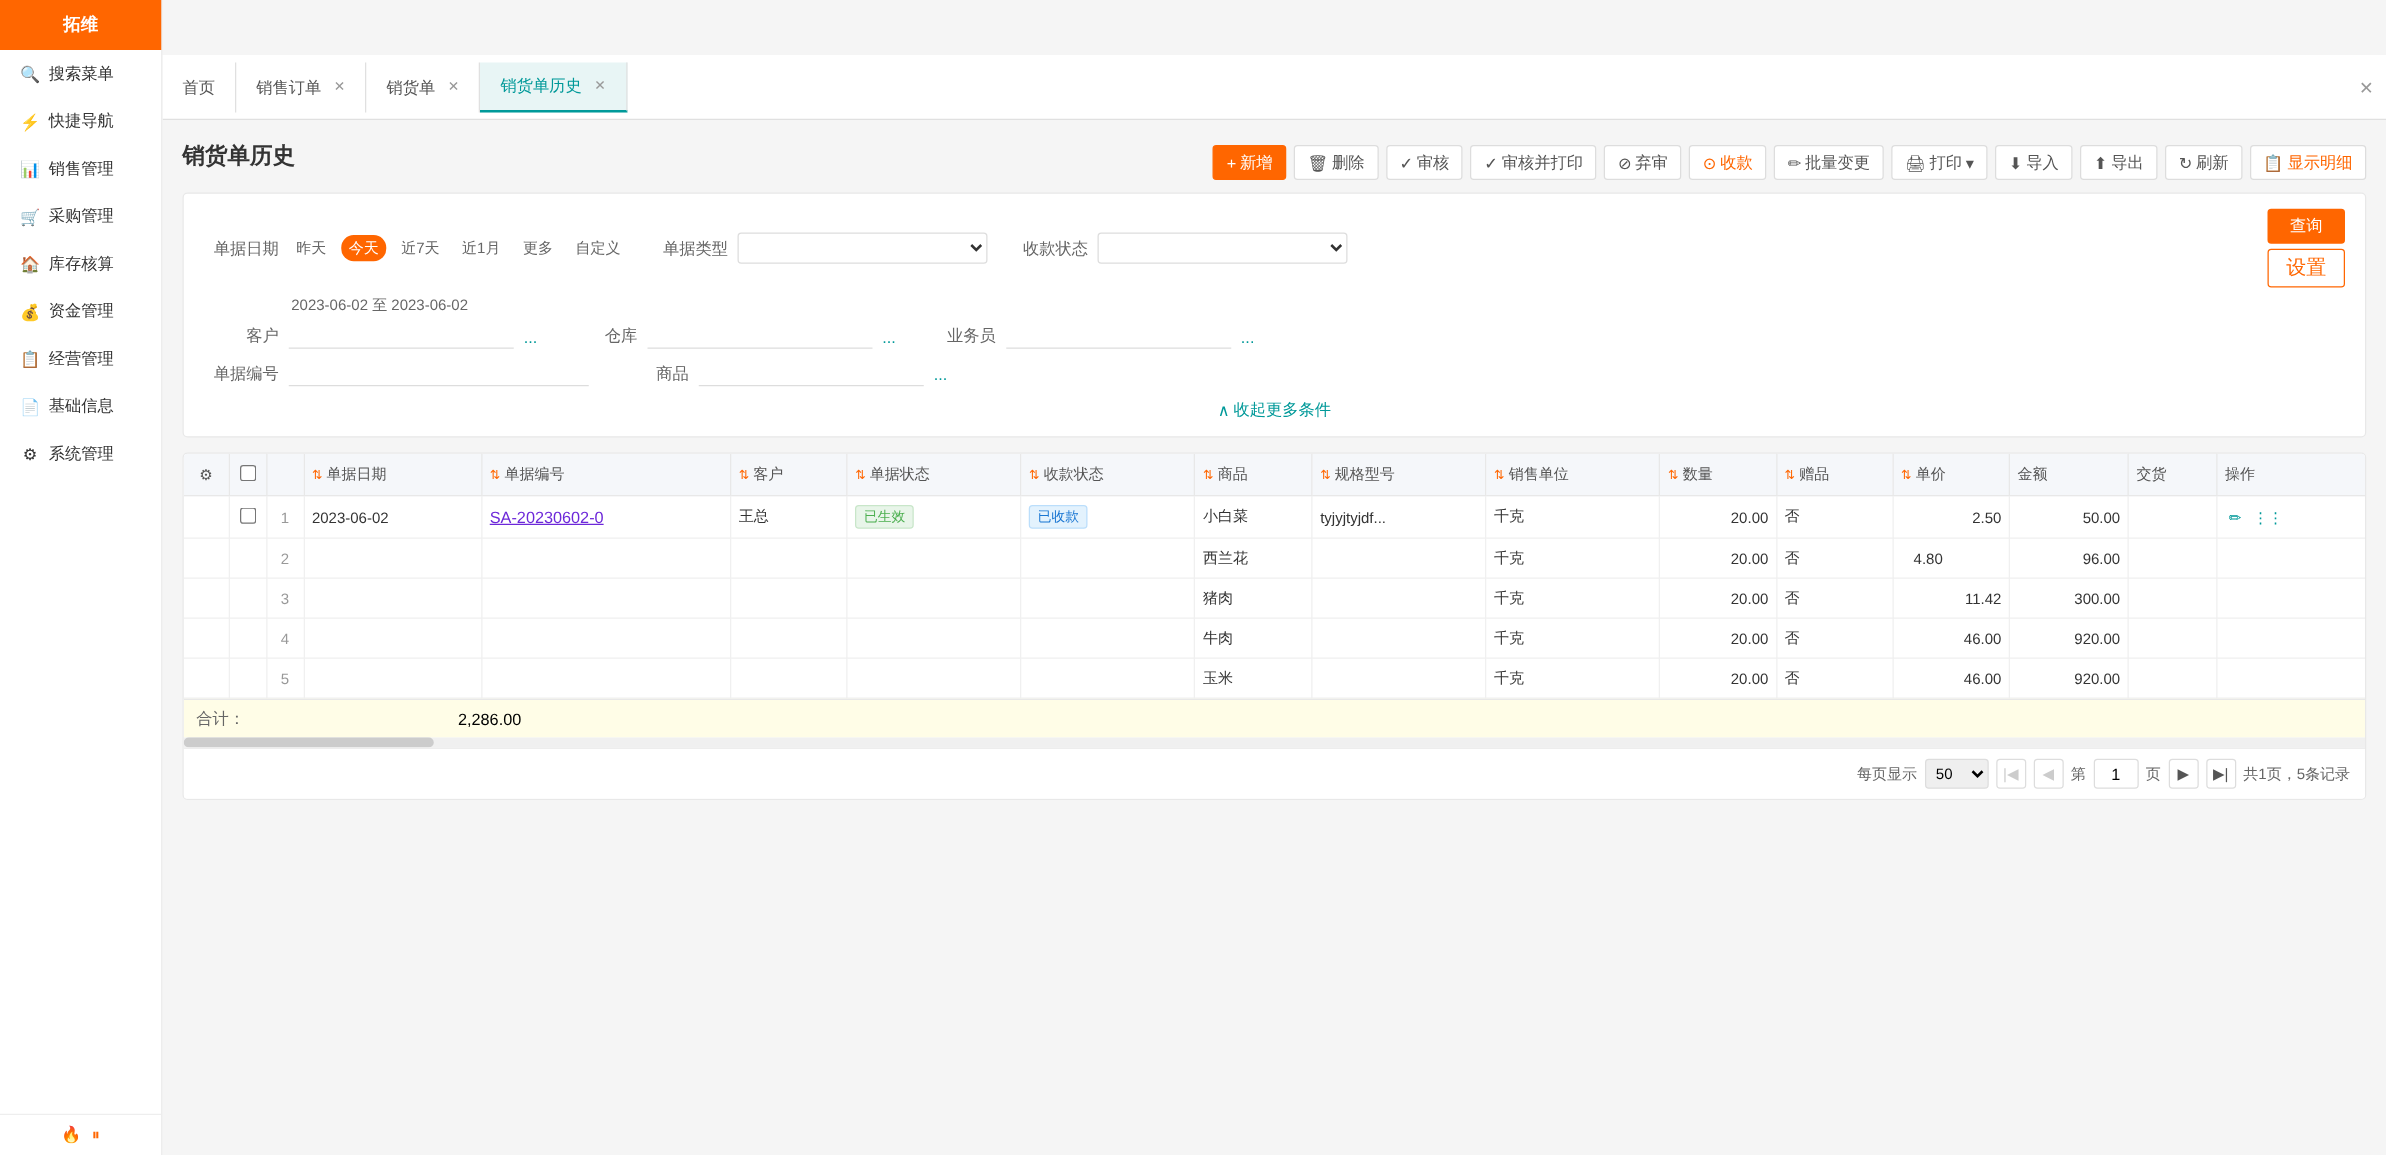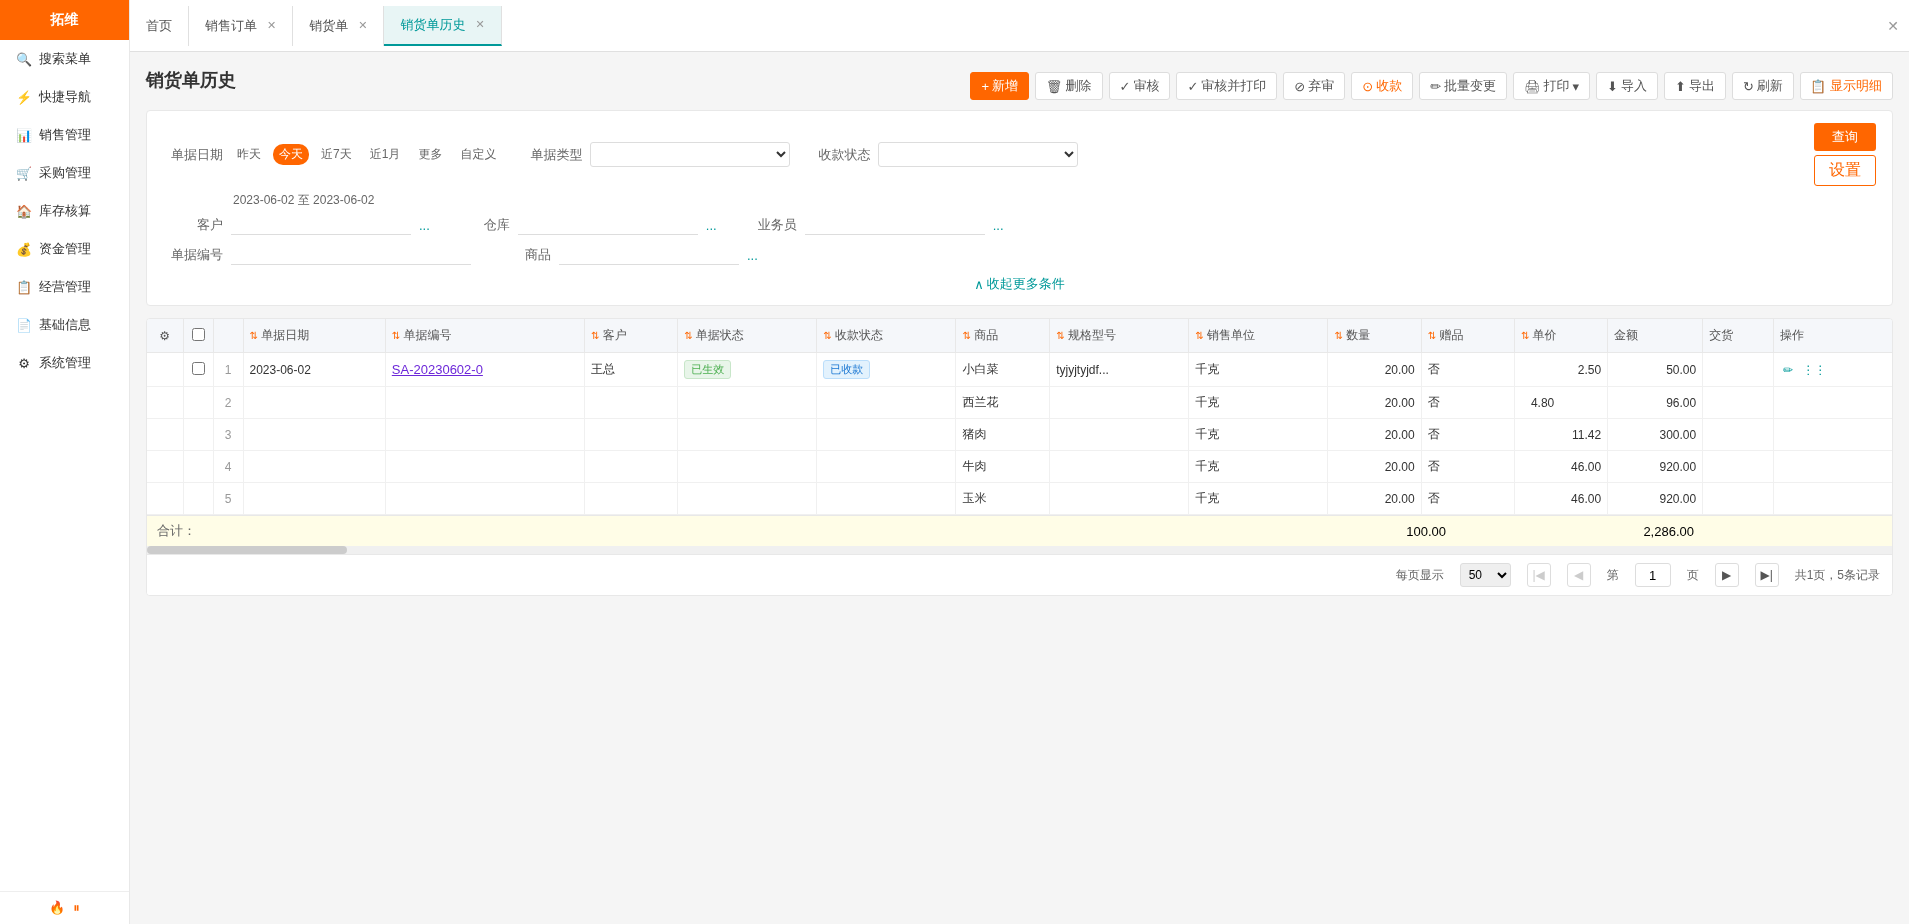--- a/index.html
+++ b/index.html
@@ -10,21 +10,21 @@
     .sidebar-logo { background: #ff6600; color: #fff; height: 40px; display: flex; align-items: center; justify-content: center; font-size: 14px; font-weight: bold; }
     .sidebar-item { display: flex; align-items: center; padding: 10px 12px; cursor: pointer; color: #333; gap: 6px; border-left: 3px solid transparent; }
     .sidebar-icon { width: 18px; height: 18px; display: flex; align-items: center; justify-content: center; color: inherit; }
     .sidebar-bottom { margin-top: auto; padding: 8px; display: flex; gap: 8px; justify-content: center; border-top: 1px solid #eee; }
     .sidebar-bottom-btn { color: #ff6600; cursor: pointer; }
 
     
     .main { flex: 1; display: flex; flex-direction: column; overflow: hidden; }
 
     
-    .tab-bar { background: #fff; border-bottom: 1px solid #e0e0e0; display: flex; align-items: center; height: 52px; padding-left: 0; }
+    .tab-bar { background: #fff; border-bottom: 1px solid #e0e0e0; display: flex; align-items: center; height: 52px; padding-left: 0; margin-top: 44px; }
     .tab { padding: 0 16px; height: 40px; display: flex; align-items: center; cursor: pointer; color: #555; border-right: 1px solid #e0e0e0; gap: 6px; font-size: 13px; }
     .tab.active { background: #e8f5f5; color: #009999; border-bottom: 2px solid #009999; }
     .tab-close { color: #999; font-size: 11px; cursor: pointer; margin-left: 4px; }
     .tab-bar-right { margin-left: auto; padding-right: 10px; color: #999; cursor: pointer; font-size: 14px; }
 
     
     .content { flex: 1; overflow: auto; background: #f5f5f5; padding: 16px; }
 
     
     .page-title { font-size: 18px; font-weight: bold; color: #333; margin-bottom: 12px; }
@@ -64,25 +64,25 @@
     .badge { display: inline-block; padding: 1px 6px; border-radius: 3px; font-size: 11px; }
     .badge-green { background: #e8f5e9; color: #4caf50; border: 1px solid #c8e6c9; }
     .badge-blue { background: #e3f2fd; color: #1976d2; border: 1px solid #bbdefb; }
     .link-text { color: #6d28d9; cursor: pointer; text-decoration: underline; }
     .action-btn { color: #009999; cursor: pointer; font-size: 12px; padding: 0 3px; }
     .col-settings { width: 36px; text-align: center; }
     .col-check { width: 30px; text-align: center; }
     .col-num { width: 30px; text-align: center; color: #999; }
 
     
-    .table-footer { background: #fffde7; border-top: 1px solid #e8e8e8; display: flex; align-items: center; padding: 6px 10px; gap: 48px; }
+    .table-footer { background: #fffde7; border-top: 1px solid #e8e8e8; display: flex; align-items: center; padding: 6px 10px; }
     .total-label { min-width: 80px; color: #666; }
 
     
-    .pagination { display: flex; align-items: center; justify-content: flex-end; padding: 8px 12px; background: #fff; border-top: 1px solid #e8e8e8; gap: 16px; }
+    .pagination { display: flex; align-items: center; justify-content: flex-end; padding: 8px 12px; background: #fff; border-top: 1px solid #e8e8e8; gap: 6px; }
     .page-btn { width: 24px; height: 24px; display: flex; align-items: center; justify-content: center; border: 1px solid #ddd; border-radius: 3px; cursor: pointer; color: #555; background: #fff; font-size: 12px; }
     .page-btn.disabled { color: #ccc; cursor: default; }
     .page-input { width: 36px; height: 24px; border: 1px solid #ddd; border-radius: 3px; text-align: center; outline: none; }
     .page-info { color: #666; font-size: 12px; }
     .per-page-select { border: 1px solid #ddd; border-radius: 3px; padding: 2px 4px; height: 24px; outline: none; font-size: 12px; }
 
     
     .scroll-bar { height: 8px; background: #f0f0f0; margin: 0; }
     .scroll-track { height: 8px; background: #ccc; width: 200px; border-radius: 4px; }
 
@@ -411,23 +411,20 @@
       <td style="text-align:right;">46.00</td>
       <td style="text-align:right;">920.00</td>
       <td></td>
       <td></td>
     </tr>
           </tbody>
       </table>
 
       <div class="table-footer">
         <span class="total-label">合计：</span>
-        <span style="flex:1; text-align:right; padding-right: 20px;">
-          <span>100.00</span>
-        </span>
         <span style="min-width:200px; text-align:right; padding-right: 20px;">
           <span>2,286.00</span>
         </span>
         <span style="min-width:120px;"></span>
       </div>
 
       <div class="scroll-bar">
         <div class="scroll-track"></div>
       </div>
 

